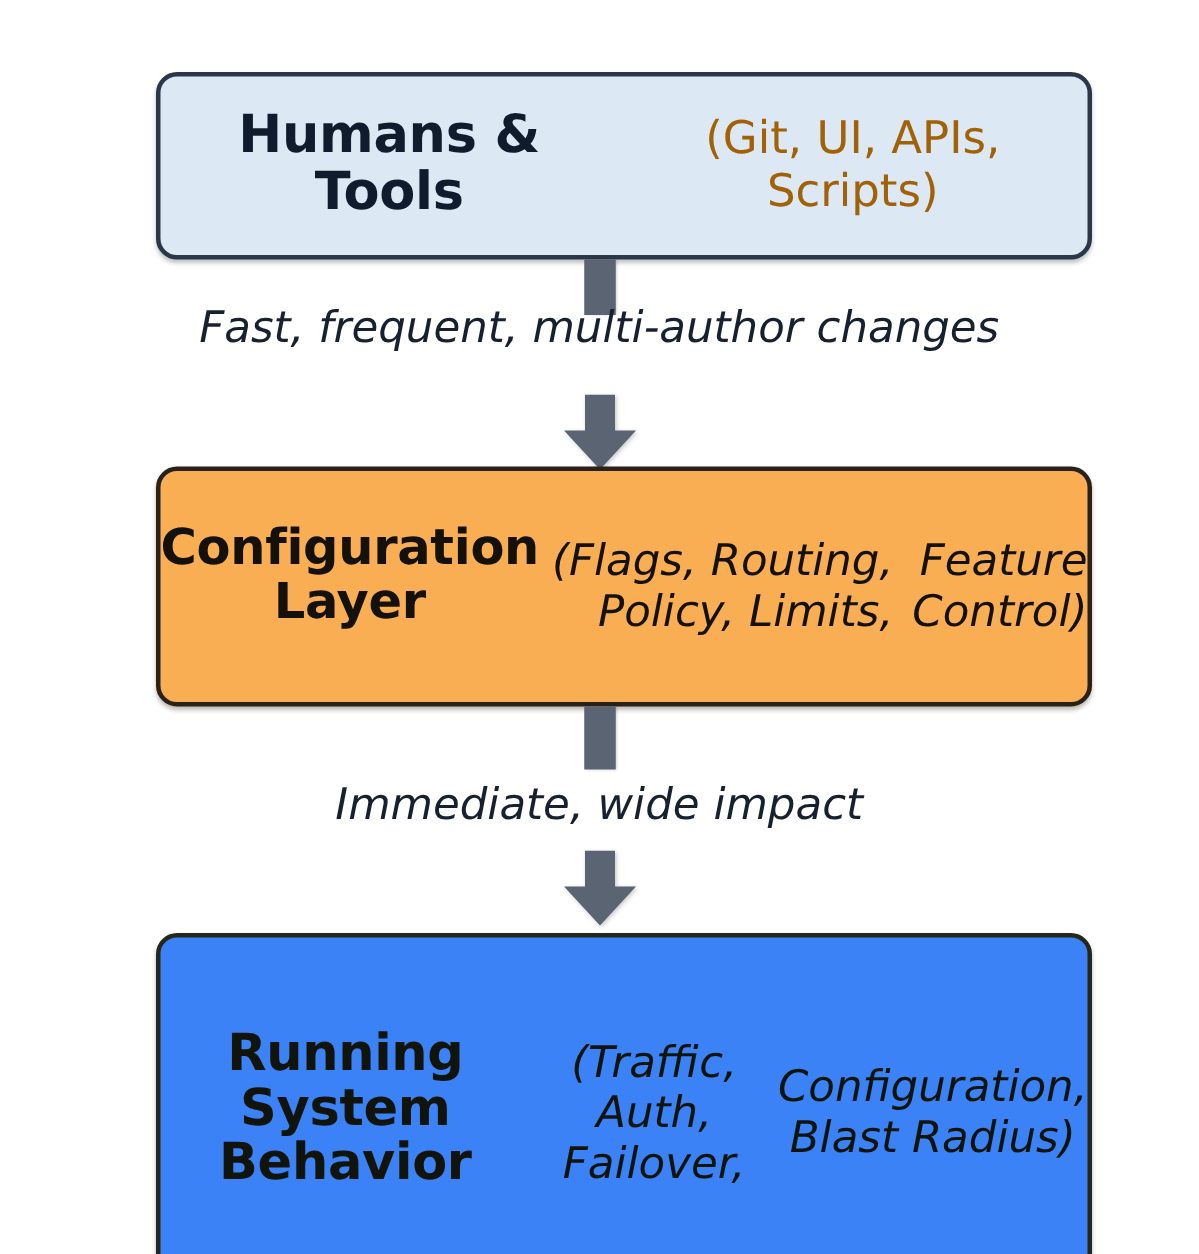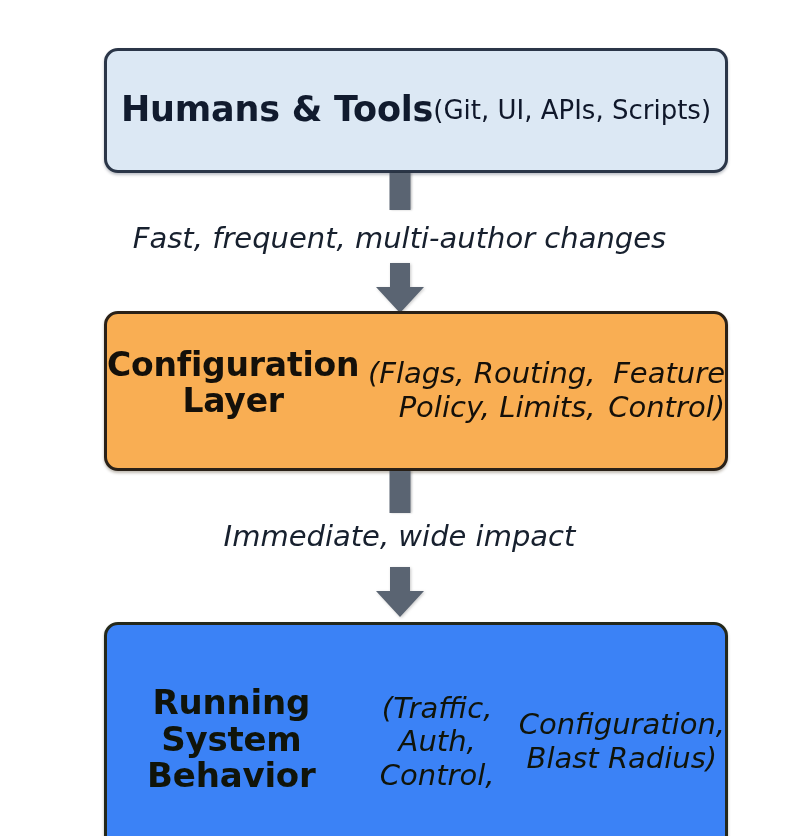--- a/index.html
+++ b/index.html
@@ -51,22 +51,22 @@
     background: #dce8f4;
     border: 3px solid #2b3648;
     box-shadow: 0 2px 3px rgba(40,50,70,0.30);
   }
   #node-humans .node-title {
     font-size: 35px;
     color: #111b2e;
     margin-bottom: 2px;
   }
   #node-humans .node-sub {
-    font-size: 26px;
-    color: #0f172a;
+    font-size: 30px;
+    color: #a16207;
   }
 
   
   #node-config {
     top: 311px;
     height: 160px;
     background: #f9ae53;
     border: 3px solid #2a2118;
     box-shadow: 0 2px 3px rgba(60,45,20,0.32);
   }
@@ -124,21 +124,21 @@
   .edge-label {
     position: absolute;
     left: 0;
     width: 799px;
     text-align: center;
     font-style: italic;
     font-size: 29px;
     color: #17202e;
     white-space: nowrap;
   }
-  #connector-1 .edge-label { top: 48px; }
+  #connector-1 .edge-label { top: 28px; }
   #connector-2 .edge-label { top: 48px; }
 
   .arrowhead-wrap {
     position: absolute;
     left: 50%;
     transform: translateX(-50%);
   }
   #connector-1 .arrowhead-wrap { top: 90px; }
   #connector-2 .arrowhead-wrap { top: 96px; }
 
@@ -178,17 +178,17 @@
     <div class="edge-label">Immediate, wide impact</div>
     <div class="arrowhead-wrap">
       <svg width="52" height="52" viewBox="0 0 52 52" aria-hidden="true">
         <path d="M16 0 H36 V24 H50 L26 50 L2 24 H16 Z" fill="#5a6472"></path>
       </svg>
     </div>
   </div>
 
   <div class="node" id="node-running">
     <div class="node-title">Running System Behavior</div>
-    <div class="node-sub">(Traffic, Auth, Control,</div>
+    <div class="node-sub">(Traffic, Auth, Failover,</div>
     <div class="node-sub">Configuration, Blast Radius)</div>
   </div>
 
 </div>
 
 </body></html>

